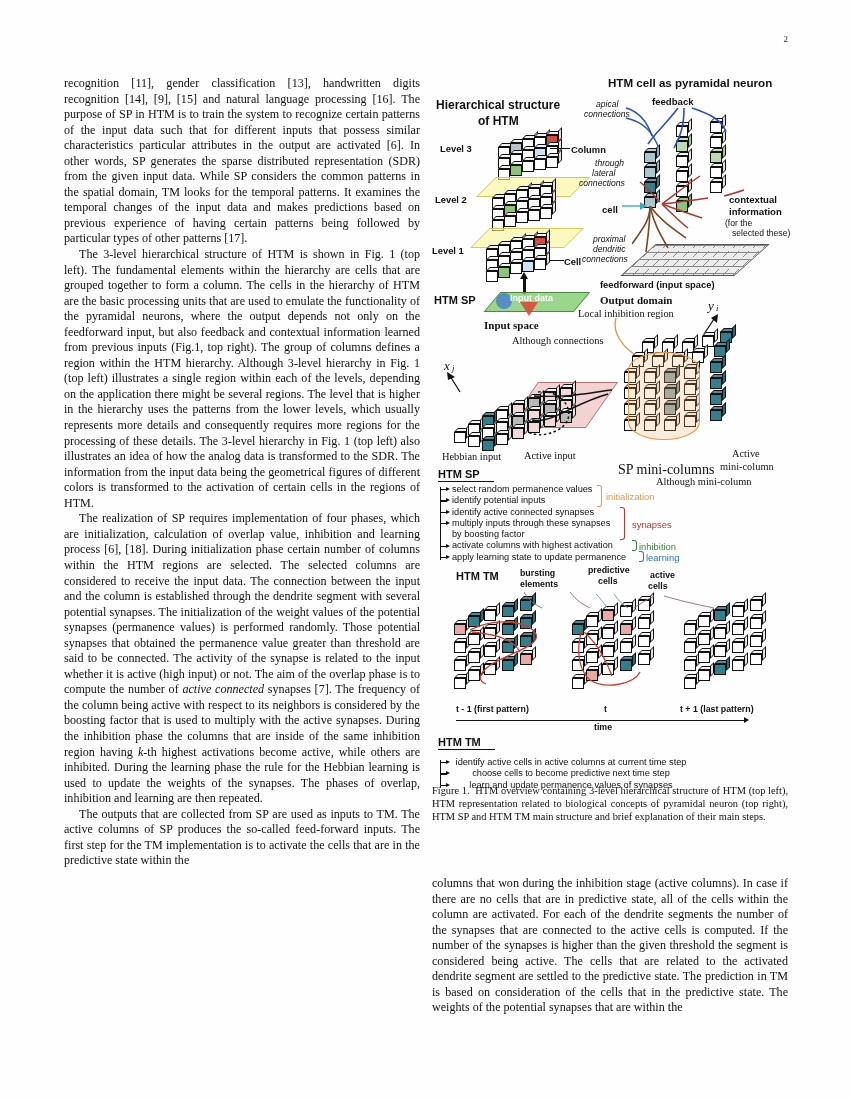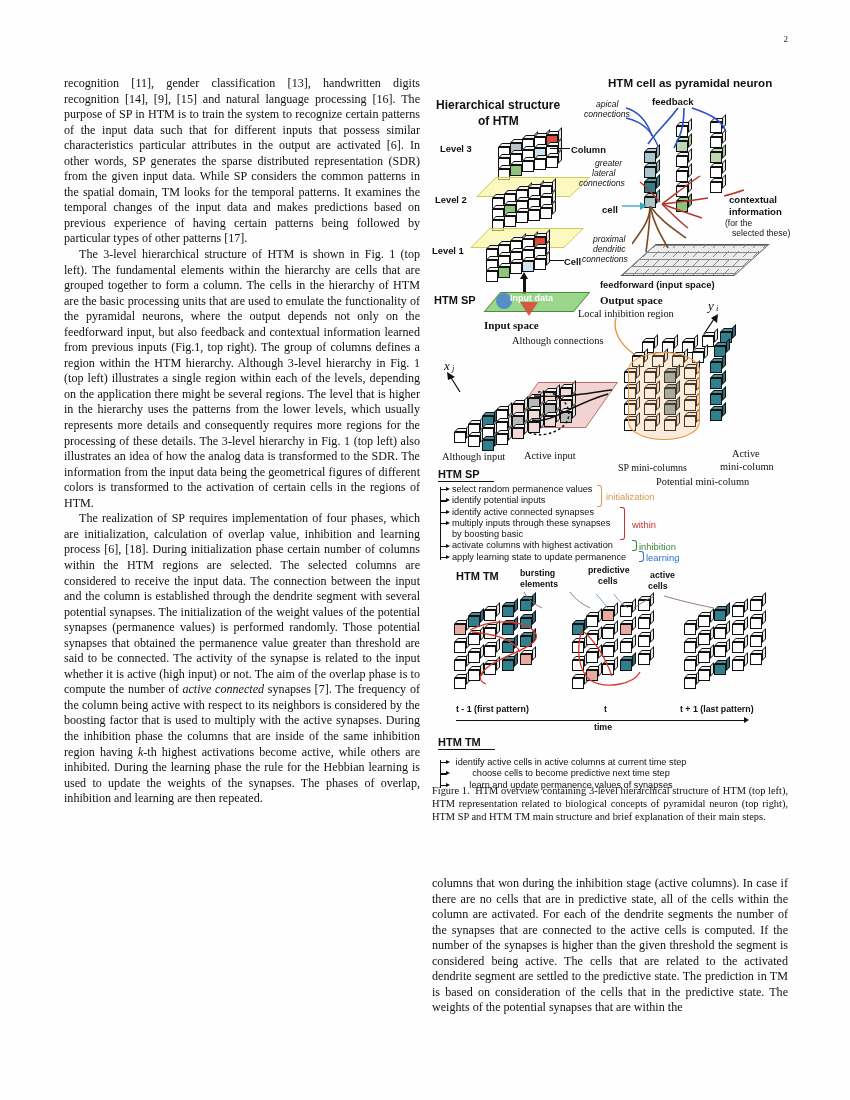--- a/index.html
+++ b/index.html
@@ -182,20 +182,21 @@
 <body>
 
 <div class="page">
 
   <div class="page-number">2</div>
 
   <div class="col-left">
     <p class="body">recognition [11], gender classification [13], handwritten digits recognition [14], [9], [15] and natural language processing [16]. The purpose of SP in HTM is to train the system to recognize certain patterns of the input data such that for different inputs that possess similar characteristics particular attributes in the output are activated [6]. In other words, SP generates the sparse distributed representation (SDR) from the given input data. While SP considers the common patterns in the spatial domain, TM looks for the temporal patterns. It examines the temporal changes of the input data and makes predictions based on previous experience of having certain patterns being followed by particular types of other patterns [17].</p>
     <p class="body indent">The 3-level hierarchical structure of HTM is shown in Fig. 1 (top left). The fundamental elements within the hierarchy are cells that are grouped together to form a column. The cells in the hierarchy of HTM are the basic processing units that are used to emulate the functionality of the pyramidal neurons, where the output depends not only on the feedforward input, but also feedback and contextual information learned from previous inputs (Fig.1, top right). The group of columns defines a region within the HTM hierarchy. Although 3-level hierarchy in Fig. 1 (top left) illustrates a single region within each of the levels, depending on the application there might be several regions. The level that is higher in the hierarchy uses the patterns from the lower levels, which usually represents more details and consequently requires more regions for the processing of these details. The 3-level hierarchy in Fig. 1 (top left) also illustrates an idea of how the analog data is transformed to the SDR. The information from the input data being the geometrical figures of different colors is transformed to the activation of certain cells in the regions of HTM.</p>
     <p class="body indent"><span>The realization of SP requires implementation of four phases, which are initialization, calculation of overlap value, inhibition and learning process [6], [18]. During initialization phase certain number of columns within the HTM regions are selected. The selected columns are considered to receive the input data. The connection between the input and the column is established through the dendrite segment with several potential synapses. The initialization of the weight values of the potential synapses (permanence values) is performed randomly. Those potential synapses that obtained the permanence value greater than threshold are said to be connected. The activity of the synapse is related to the input whether it is active (high input) or not. The aim of the overlap phase is to compute the number of </span><i class="it">active connected</i><span> synapses [7]. The frequency of the column being active with respect to its neighbors is considered by the boosting factor that is used to multiply with the active synapses. During the inhibition phase the columns that are inside of the same inhibition region having </span><i class="it">k</i><span>-th highest activations become active, while others are inhibited. During the learning phase the rule for the Hebbian learning is used to update the weights of the synapses. The phases of overlap, inhibition and learning are then repeated.</span></p>
+    <p class="body indent">The outputs that are collected from SP are used as inputs to TM. The active columns of SP produces the so-called feed-forward inputs. The first step for the TM implementation is to activate the cells that are in the predictive state within the</p>
   </div>
 
   <div class="figure">
 
     <div class="lbl b" style="left:4px; top:22px; font-size:12px;">Hierarchical structure</div>
     <div class="lbl b" style="left:46px; top:38px; font-size:12px;">of HTM</div>
 
     <div class="fg" style="left:66px; top:59px; width:80px; height:38px;">
       <div class="cube" style="left:0px;  top:8px;">
           <div class="top"></div>
@@ -450,21 +451,21 @@
       <div style="position:absolute;left:36px;top:14px;width:0;height:0;border-left:9px solid transparent;border-right:9px solid transparent;border-top:14px solid #d94b3a;opacity:0.9;"></div>
       <div class="lbl b" style="left:26px; top:5px; font-size:9px; color:#fff;">Input data</div>
     </div>
 
     <div class="lbl b" style="left:176px; top:0px; font-size:11.6px;">HTM cell as pyramidal neuron</div>
     <div class="lbl b" style="left:220px; top:20px; font-size:9.6px;">feedback</div>
 
     <div class="lbl i" style="left:164px; top:23px; font-size:8.6px;">apical</div>
     <div class="lbl i" style="left:152px; top:33px; font-size:8.6px;">connections</div>
 
-    <div class="lbl i" style="left:163px; top:82px; font-size:8.6px;">greater</div>
+    <div class="lbl i" style="left:163px; top:82px; font-size:8.6px;">through</div>
     <div class="lbl i" style="left:160px; top:92px; font-size:8.6px;">lateral</div>
     <div class="lbl i" style="left:147px; top:102px; font-size:8.6px;">connections</div>
 
     <div class="lbl b" style="left:170px; top:128px; font-size:9.6px;">cell</div>
 
     <div class="lbl i" style="left:161px; top:158px; font-size:8.6px;">proximal</div>
     <div class="lbl i" style="left:161px; top:168px; font-size:8.6px;">dendritic</div>
     <div class="lbl i" style="left:150px; top:178px; font-size:8.6px;">connections</div>
 
     <div class="lbl b" style="left:168px; top:203px; font-size:9.4px;">feedforward (input space)</div>
@@ -583,21 +584,21 @@
     </div>
     <svg class="fg" style="left:200px; top:130px; width:80px; height:50px;" viewBox="0 0 80 50">
       <path d="M18,0 C18,16 8,26 0,38" stroke="#7a4a22" stroke-width="1.6" fill="none"></path>
       <path d="M18,0 C18,18 16,30 14,46" stroke="#7a4a22" stroke-width="1.6" fill="none"></path>
       <path d="M18,0 C22,18 28,28 36,42" stroke="#7a4a22" stroke-width="1.6" fill="none"></path>
       <path d="M18,0 C28,14 40,22 54,32" stroke="#7a4a22" stroke-width="1.6" fill="none"></path>
     </svg>
 
     <div class="sect-title" style="left:2px; top:218px;">HTM SP</div>
 
-    <div class="lbl b serif" style="left:168px; top:218px; font-size:11px;">Output space</div>
+    <div class="lbl b serif" style="left:168px; top:218px; font-size:11px;">Output domain</div>
     <div class="lbl serif" style="left:146px; top:232px; font-size:10.4px;">Local inhibition region</div>
     <div class="lbl b serif" style="left:52px; top:243px; font-size:11px;">Input space</div>
     <div class="lbl serif" style="left:80px; top:259px; font-size:10.4px;">Although connections</div>
 
     <div class="fg" style="left:12px; top:282px;">
       <span class="lbl i serif" style="left:0; top:0; font-size:13px;">x</span>
       <span class="lbl i serif" style="left:8px; top:5px; font-size:8.6px;">j</span>
     </div>
     <div class="fg" style="left:276px; top:222px;">
       <span class="lbl i serif" style="left:0; top:0; font-size:13px;">y</span>
@@ -882,46 +883,46 @@
           <div class="top" style="background:#4d8b98"></div>
           <div class="side" style="background:#2f6b77"></div>
           <div class="face" style="background:#2f7f8c"></div>
         </div>
     </div>
     <div class="cyl" style="left:196px; top:276px; width:70px; height:86px; border-radius:36px/18px;"></div>
     <svg class="fg" style="left:178px; top:242px; width:36px; height:42px;" viewBox="0 0 36 42">
       <path d="M6,0 C2,14 12,28 24,36" stroke="#e99440" stroke-width="1.4" fill="none"></path>
     </svg>
 
-    <div class="lbl serif" style="left:10px; top:375px; font-size:10.4px;">Although input</div>
+    <div class="lbl serif" style="left:10px; top:375px; font-size:10.4px;">Hebbian input</div>
     <div class="lbl serif" style="left:92px; top:374px; font-size:10.4px;">Active input</div>
-    <div class="lbl serif" style="left:186px; top:386px; font-size:10px;">SP mini-columns</div>
+    <div class="lbl serif" style="left:186px; top:386px; font-size:14px;">SP mini-columns</div>
     <div class="lbl serif" style="left:300px; top:372px; font-size:10.4px;">Active</div>
     <div class="lbl serif" style="left:288px; top:385px; font-size:10.4px;">mini-column</div>
-    <div class="lbl serif" style="left:224px; top:400px; font-size:10.4px;">Potential mini-column</div>
+    <div class="lbl serif" style="left:224px; top:400px; font-size:10.4px;">Although mini-column</div>
 
     <div class="sect-title ul" style="left:6px; top:392px; width:56px;">HTM SP</div>
     <div class="steplist" style="left:8px; top:408px; width:230px;">
       <div class="bar"></div>
       <div class="steprow"><span class="arrow"></span><span>select random permanence values</span></div>
       <div class="steprow"><span class="arrow"></span><span>identify potential inputs</span></div>
       <div class="steprow"><span class="arrow"></span><span>identify active connected synapses</span></div>
       <div class="steprow"><span class="arrow"></span><span>multiply inputs through these synapses</span></div>
-      <div class="steprow"><span>by boosting basic</span></div>
+      <div class="steprow"><span>by boosting factor</span></div>
       <div class="steprow"><span class="arrow"></span><span>activate columns with highest activation</span></div>
       <div class="steprow"><span class="arrow"></span><span>apply learning state to update permanence</span></div>
     </div>
 
     <div class="brace" style="left:165px; top:409px; height:22px; color:#d99a4e;">
       <span class="bk"></span>
         <span class="txt">initialization</span>
     </div>
     <div class="brace" style="left:188px; top:431px; height:33px; color:#c0352b;">
       <span class="bk"></span>
-        <span class="txt" style="left:12px;">within</span>
+        <span class="txt" style="left:12px;">synapses</span>
     </div>
     <div class="brace" style="left:200px; top:464px; height:11px; color:#3b8a3b;">
       <span class="bk"></span>
         <span class="txt" style="left:7px;">inhibition</span>
     </div>
     <div class="brace" style="left:207px; top:475px; height:11px; color:#2d6fd1;">
       <span class="bk"></span>
         <span class="txt" style="left:7px;">learning</span>
     </div>
 

